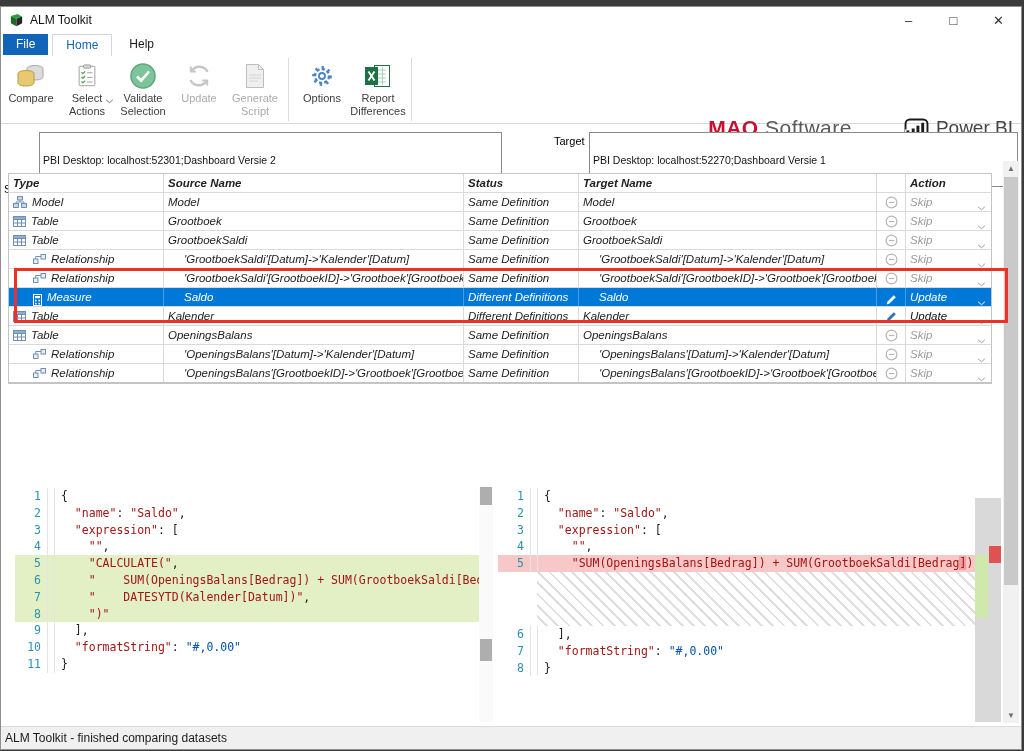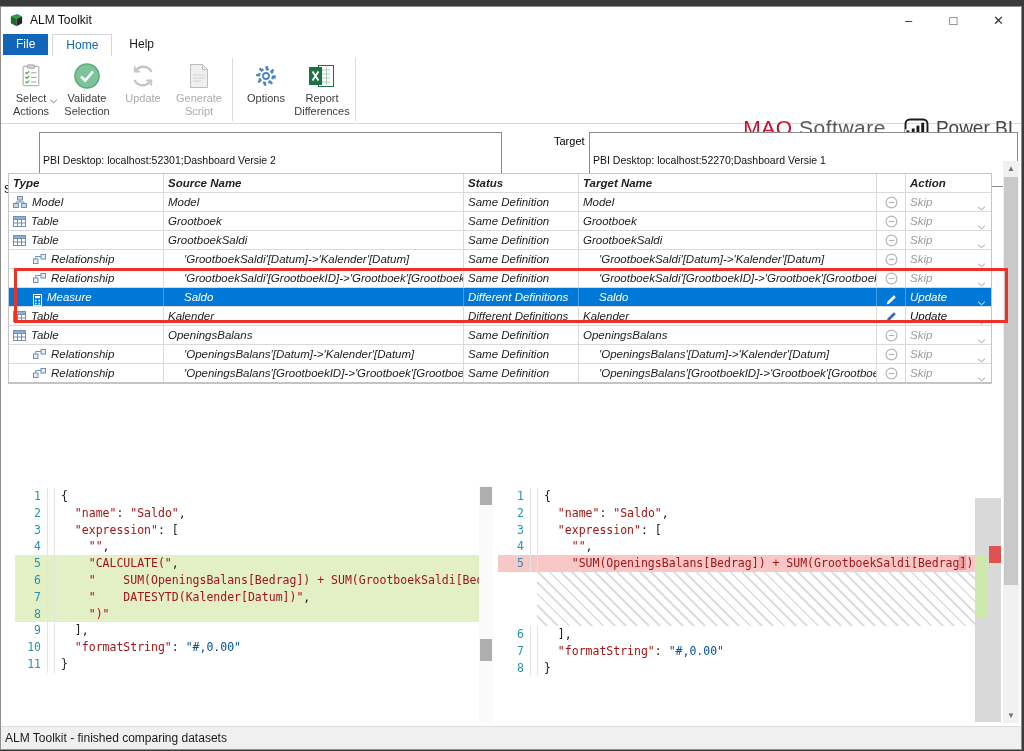--- a/index.html
+++ b/index.html
@@ -22,23 +22,23 @@
 
   
   .ribbon{position:absolute;left:0;top:49px;width:100%;height:68px;border-bottom:1px solid #d9d9d9;display:flex;align-items:stretch;padding-left:2px;box-sizing:border-box;background:#fff;}
   .rbtn{position:relative;width:56px;padding-top:4px;display:flex;flex-direction:column;align-items:center;font-size:11px;color:#3d3d3d;text-align:center;line-height:1.18;}
   .rbtn .ric{height:32px;display:flex;align-items:center;justify-content:center;}
   .rbtn.disabled{color:#ababab;}
   .rbtn .dd{position:absolute;right:1px;top:38px;}
   .rsep{width:1px;background:#dcdcdc;margin:2px 5px;}
   .logos{position:absolute;right:8px;top:60px;display:flex;align-items:center;}
   .maq{font-size:21px;letter-spacing:.5px;}
-  .maq b{color:#c8102e;font-weight:normal;}
+  .maq b{color:#c8102e;font-weight:bold;}
   .maq span{color:#595959;}
-  .pbi{display:flex;align-items:center;margin-left:18px;color:#444;font-size:19px;}
+  .pbi{display:flex;align-items:center;margin-left:52px;color:#444;font-size:19px;}
   .pbi svg{margin-right:7px;}
 
   
   .connrow{position:absolute;left:0;top:125px;width:100%;height:20px;font-size:11px;}
   .connrow label{position:absolute;top:3px;color:#000;}
   .connrow input{position:absolute;top:0;height:15px;border:1px solid #8a8a8a;font-size:10.5px;font-family:"Liberation Sans",sans-serif;padding:19px 3px;color:#111;background:#fff;}
   #src-label{left:3px;margin-top:48px;} #src-input{left:38px;width:455px;}
   #tgt-label{left:553px;} #tgt-input{left:588px;width:421px;}
 
   
@@ -107,20 +107,31 @@
       </div>
   </div>
 
   <div class="tabstrip">
       <span class="tab file">File</span>
       <span class="tab active">Home</span>
       <span class="tab plain">Help</span>
     </div>
 
   <div class="ribbon">
+    <div class="rbtn">
+        <div class="ric">
+          <svg width="30" height="26" viewBox="0 0 30 26">
+            <ellipse cx="19" cy="5.5" rx="8" ry="3" fill="#dcdcdc" stroke="#a8a8a8"></ellipse>
+            <path d="M11 5.5v8.5c0 1.7 3.6 3 8 3s8-1.3 8-3V5.5" fill="#dcdcdc" stroke="#a8a8a8"></path>
+            <ellipse cx="10" cy="10.5" rx="8" ry="3" fill="#e9c96f" stroke="#b99b43"></ellipse>
+            <path d="M2 10.5V20c0 1.7 3.6 3 8 3s8-1.3 8-3v-9.5" fill="#e9c96f" stroke="#b99b43"></path>
+          </svg>
+        </div>
+        <div>Compare</div>
+      </div>
       <div class="rbtn">
         <div class="ric">
           <svg width="24" height="26" viewBox="0 0 26 26">
             <rect x="4.5" y="2.5" width="17" height="21" rx="1" fill="#fff" stroke="#9a9a9a"></rect>
             <rect x="9" y="1" width="8" height="3.5" rx="1" fill="#d8d8d8" stroke="#9a9a9a"></rect>
             <path d="M7 9l1.5 1.5L11 8" stroke="#4ca64c" stroke-width="1.4" fill="none"></path>
             <path d="M13 9.5h6M13 14.5h6M13 19.5h6" stroke="#9a9a9a"></path>
             <path d="M7 14l1.5 1.5L11 13M7 19l1.5 1.5L11 18" stroke="#4ca64c" stroke-width="1.4" fill="none"></path>
           </svg>
         </div>

